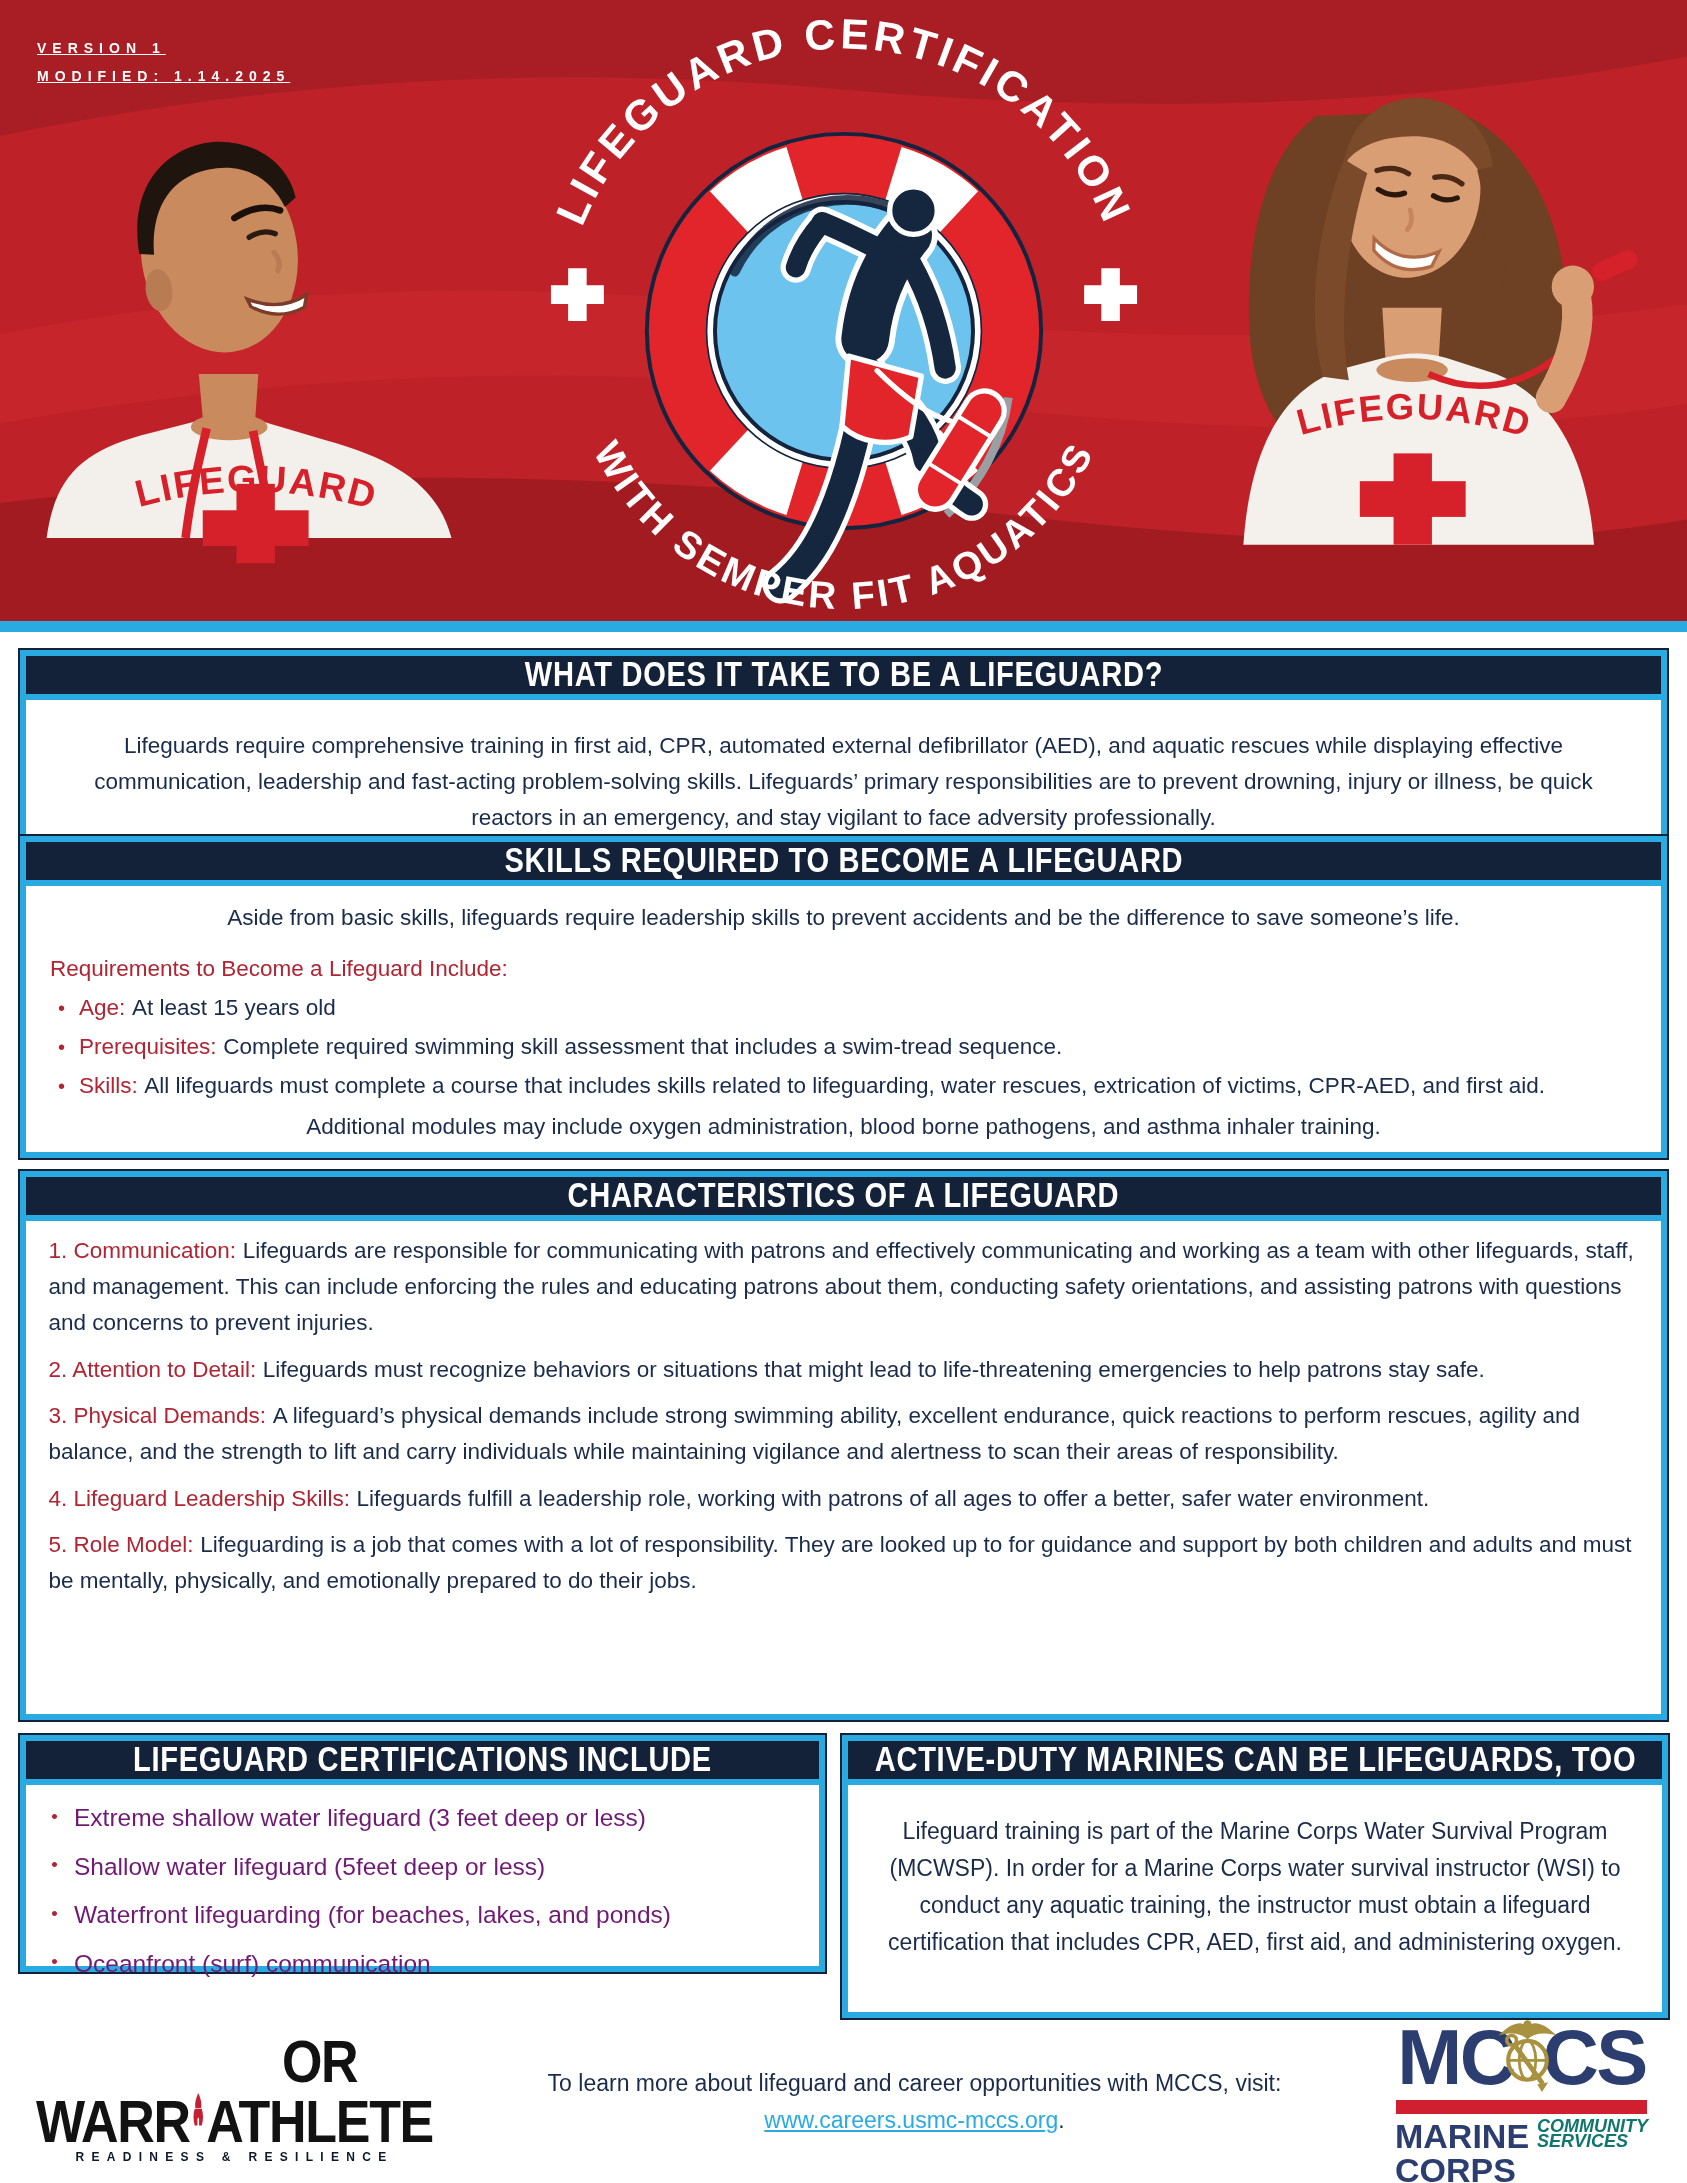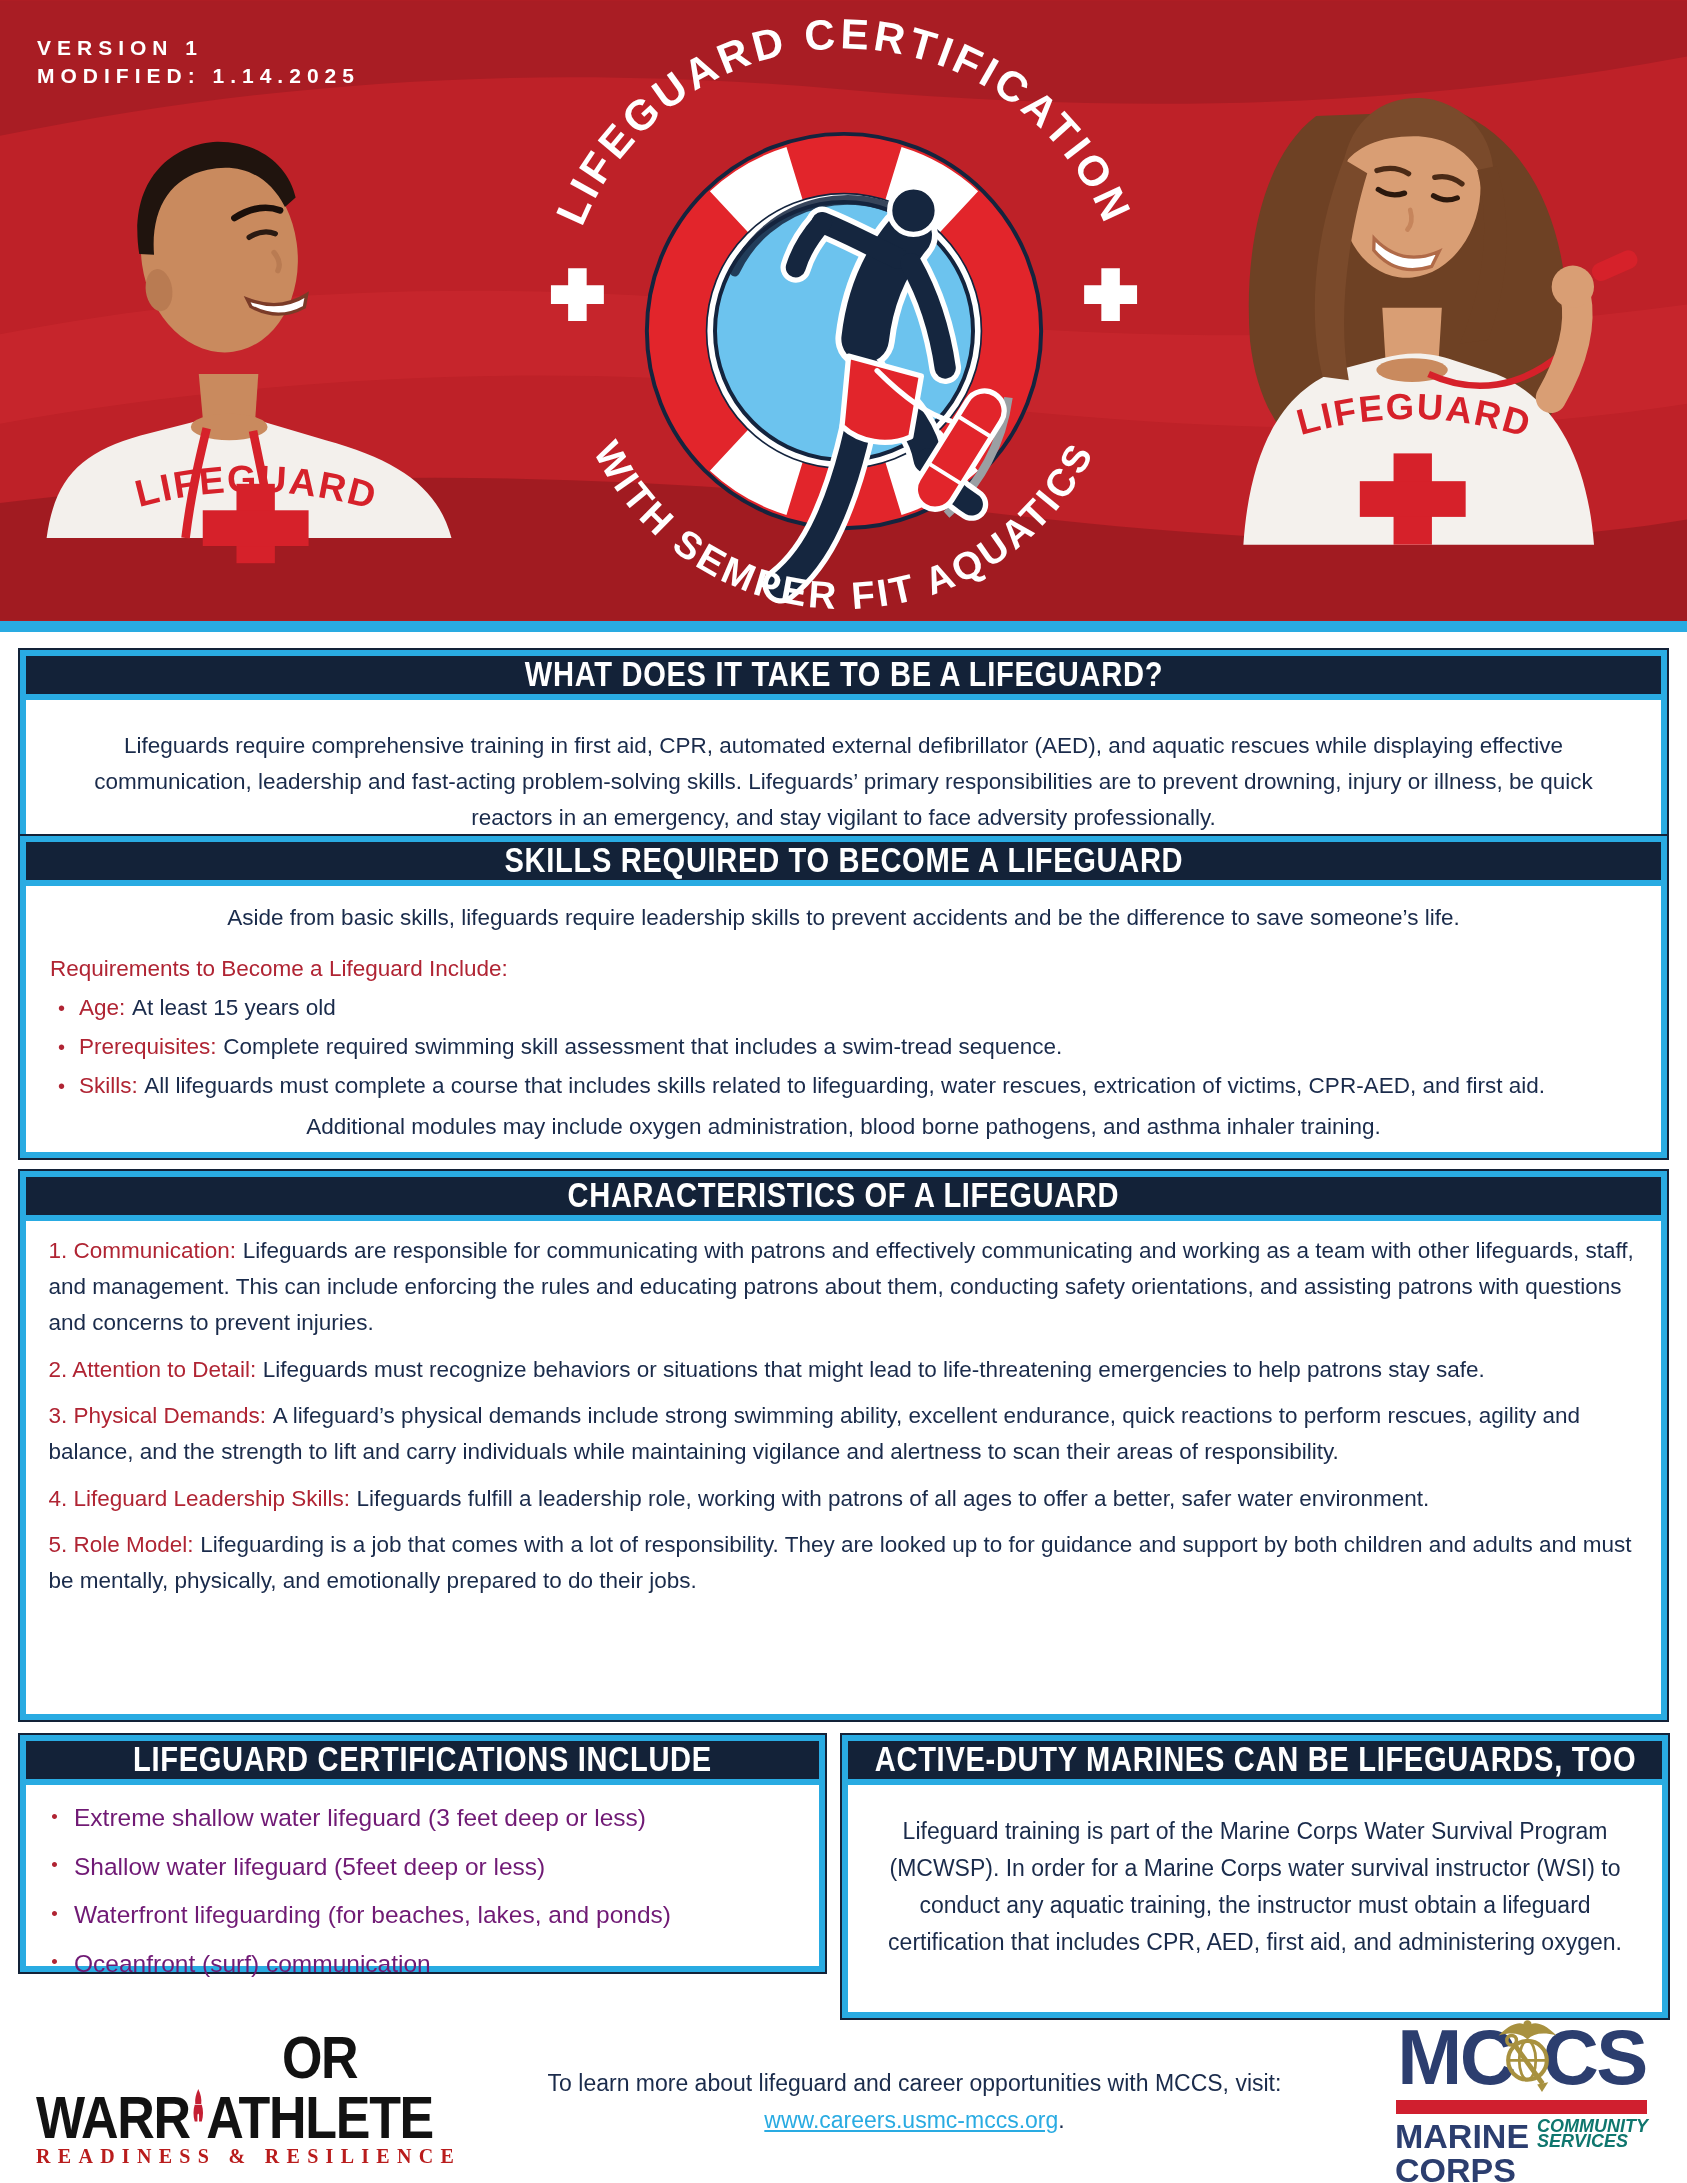--- a/index.html
+++ b/index.html
@@ -2,22 +2,22 @@
 <html style="font-size:10.6px"><head>
 <meta charset="utf-8">
 <style>
   html,body{margin:0;padding:0;background:#e8e8e8;}
   .page{position:relative;width:1687px;height:2183px;background:#ffffff;
         font-family:"Liberation Sans",sans-serif;overflow:hidden;}
 
   
   .banner{position:absolute;top:0;left:0;width:1687px;height:621px;background:#BE2128;overflow:hidden;}
   .banner svg.waves{position:absolute;top:0;left:0;}
-  .version{position:absolute;top:34px;left:37px;color:#ffffff;font-size:21px;font-weight:700;
-           letter-spacing:6px;line-height:28px;white-space:pre;}
+  .version{position:absolute;top:34px;left:37px;color:#ffffff;font-size:14px;font-weight:700;
+           letter-spacing:6px;line-height:28px;white-space:pre;text-decoration:underline;}
   .person{position:absolute;top:0;}
   .badge-wrap{position:absolute;left:543px;top:0;width:602px;height:621px;}
   .cyan-strip{position:absolute;top:621px;left:0;width:1687px;height:10.6px;background:#29ABE2;}
 
   
   .box{position:absolute;box-sizing:border-box;border:6.6px solid #29ABE2;outline:2px solid #132238;
        background:#ffffff;}
   .box-header{background:#132238;border-bottom:6.6px solid #29ABE2;height:38px;
               display:flex;align-items:center;justify-content:center;}
   .box-header .ht{display:inline-block;color:#ffffff;font-weight:700;font-size:30px;
@@ -50,21 +50,21 @@
   #box-marines{top:1735px;left:842px;width:826px;height:283px;}
   #box-marines .inner{height:204px;display:flex;align-items:center;justify-content:center;padding:0 34px;}
   #box-marines .body-txt{text-align:center;font-size:23px;line-height:37px;}
 
   
   .footer{position:absolute;top:2020px;left:0;width:1687px;height:163px;display:flex;align-items:center;}
   .warrior{margin-left:36px;width:397px;text-align:center;}
   .wa-title{display:flex;align-items:flex-end;justify-content:center;color:#121212;
             font-size:52px;font-weight:700;letter-spacing:-1.3px;transform:scaleY(1.15);line-height:52px;}
   .wa-title .helmet{margin:0 2px;}
-  .wa-tag{color:#b91c1c;font-weight:700;font-size:20px;letter-spacing:7.3px;margin-top:6.6px;white-space:nowrap;font-family:Liberation Serif, serif;}
+  .wa-tag{color:#0f172a;font-weight:700;font-size:12px;letter-spacing:7.3px;margin-top:6.6px;white-space:nowrap;}
   .footer-center{flex:1;text-align:center;color:#1A2B4B;font-size:23px;line-height:37px;}
   .footer-center a{color:#29ABE2;text-decoration:underline;cursor:pointer;}
   .mccs{margin-right:40px;width:251px;}
   .mccs-letters{display:flex;align-items:center;justify-content:center;color:#2C3E6F;
                 font-size:78px;font-weight:700;letter-spacing:-2.6px;line-height:73px;}
   .mccs-letters svg{margin:0 -20px;position:relative;z-index:2;}
   .mccs-bar{height:13.2px;background:#D01F2F;margin-top:1.3px;}
   .mccs-sub{display:flex;justify-content:center;align-items:flex-start;gap:8px;margin-top:5.3px;}
   .mccs-mcorps{color:#2C3E6F;font-size:34px;font-weight:700;letter-spacing:0;line-height:34px;}
   .mccs-comm{color:#0f766e;font-size:18px;font-weight:700;line-height:15px;text-align:left;font-style:italic;}

